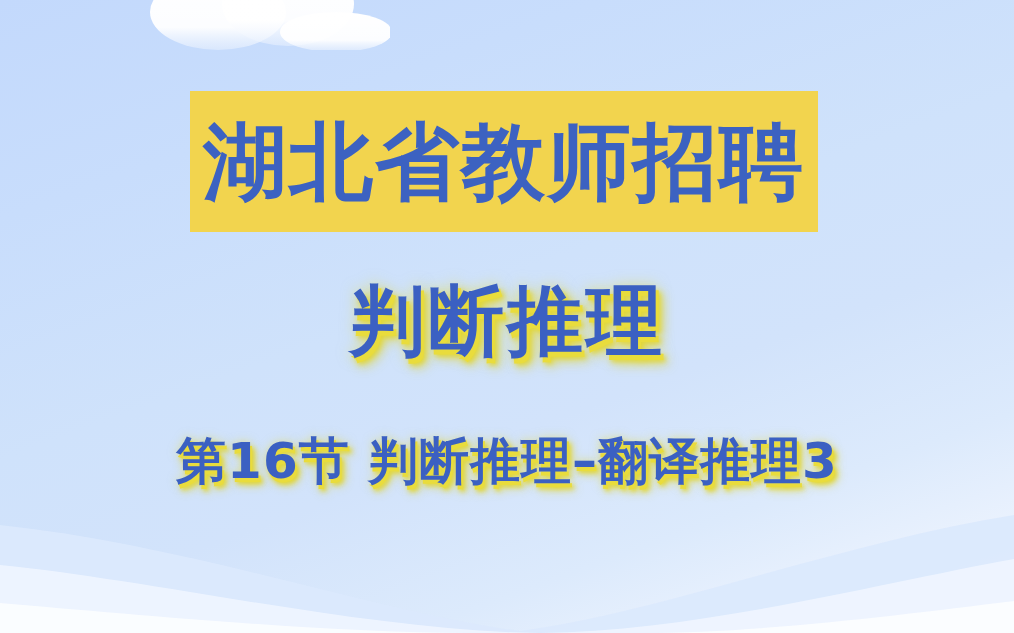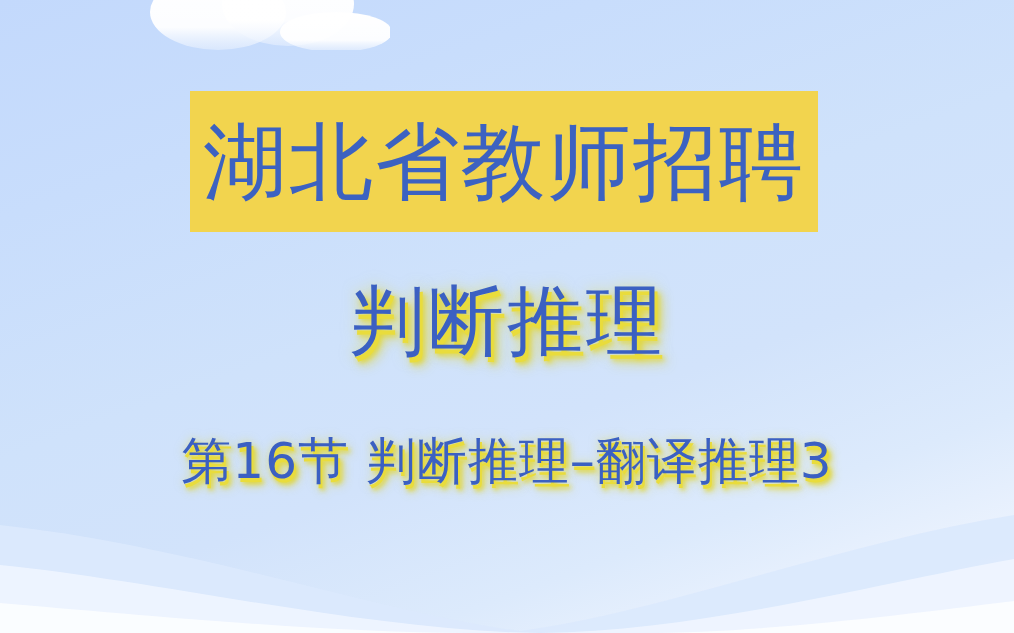--- a/index.html
+++ b/index.html
@@ -53,36 +53,36 @@
     top: 91px;
     width: 628px;
     height: 141px;
     background: #f2d44e;
     display: flex;
     align-items: center;
     justify-content: center;
   }
   .banner-title {
     font-size: 84px;
-    font-weight: normal;
+    font-weight: bold;
     color: #3c62c1;
     letter-spacing: 2px;
     line-height: 1;
     white-space: nowrap;
     font-family: "DejaVu Sans", "Liberation Sans", sans-serif;
   }
 
   
   .glow-line {
     position: absolute;
     left: 0;
     width: 1014px;
     text-align: center;
     color: #3b60c2;
-    font-weight: normal;
+    font-weight: bold;
     line-height: 1;
     white-space: nowrap;
     font-family: "DejaVu Sans", "Liberation Sans", sans-serif;
   }
   .subject {
     top: 283px;
     font-size: 76px;
     letter-spacing: 3px;
     text-shadow:
         3px 5px 0 #e9dc3c,

